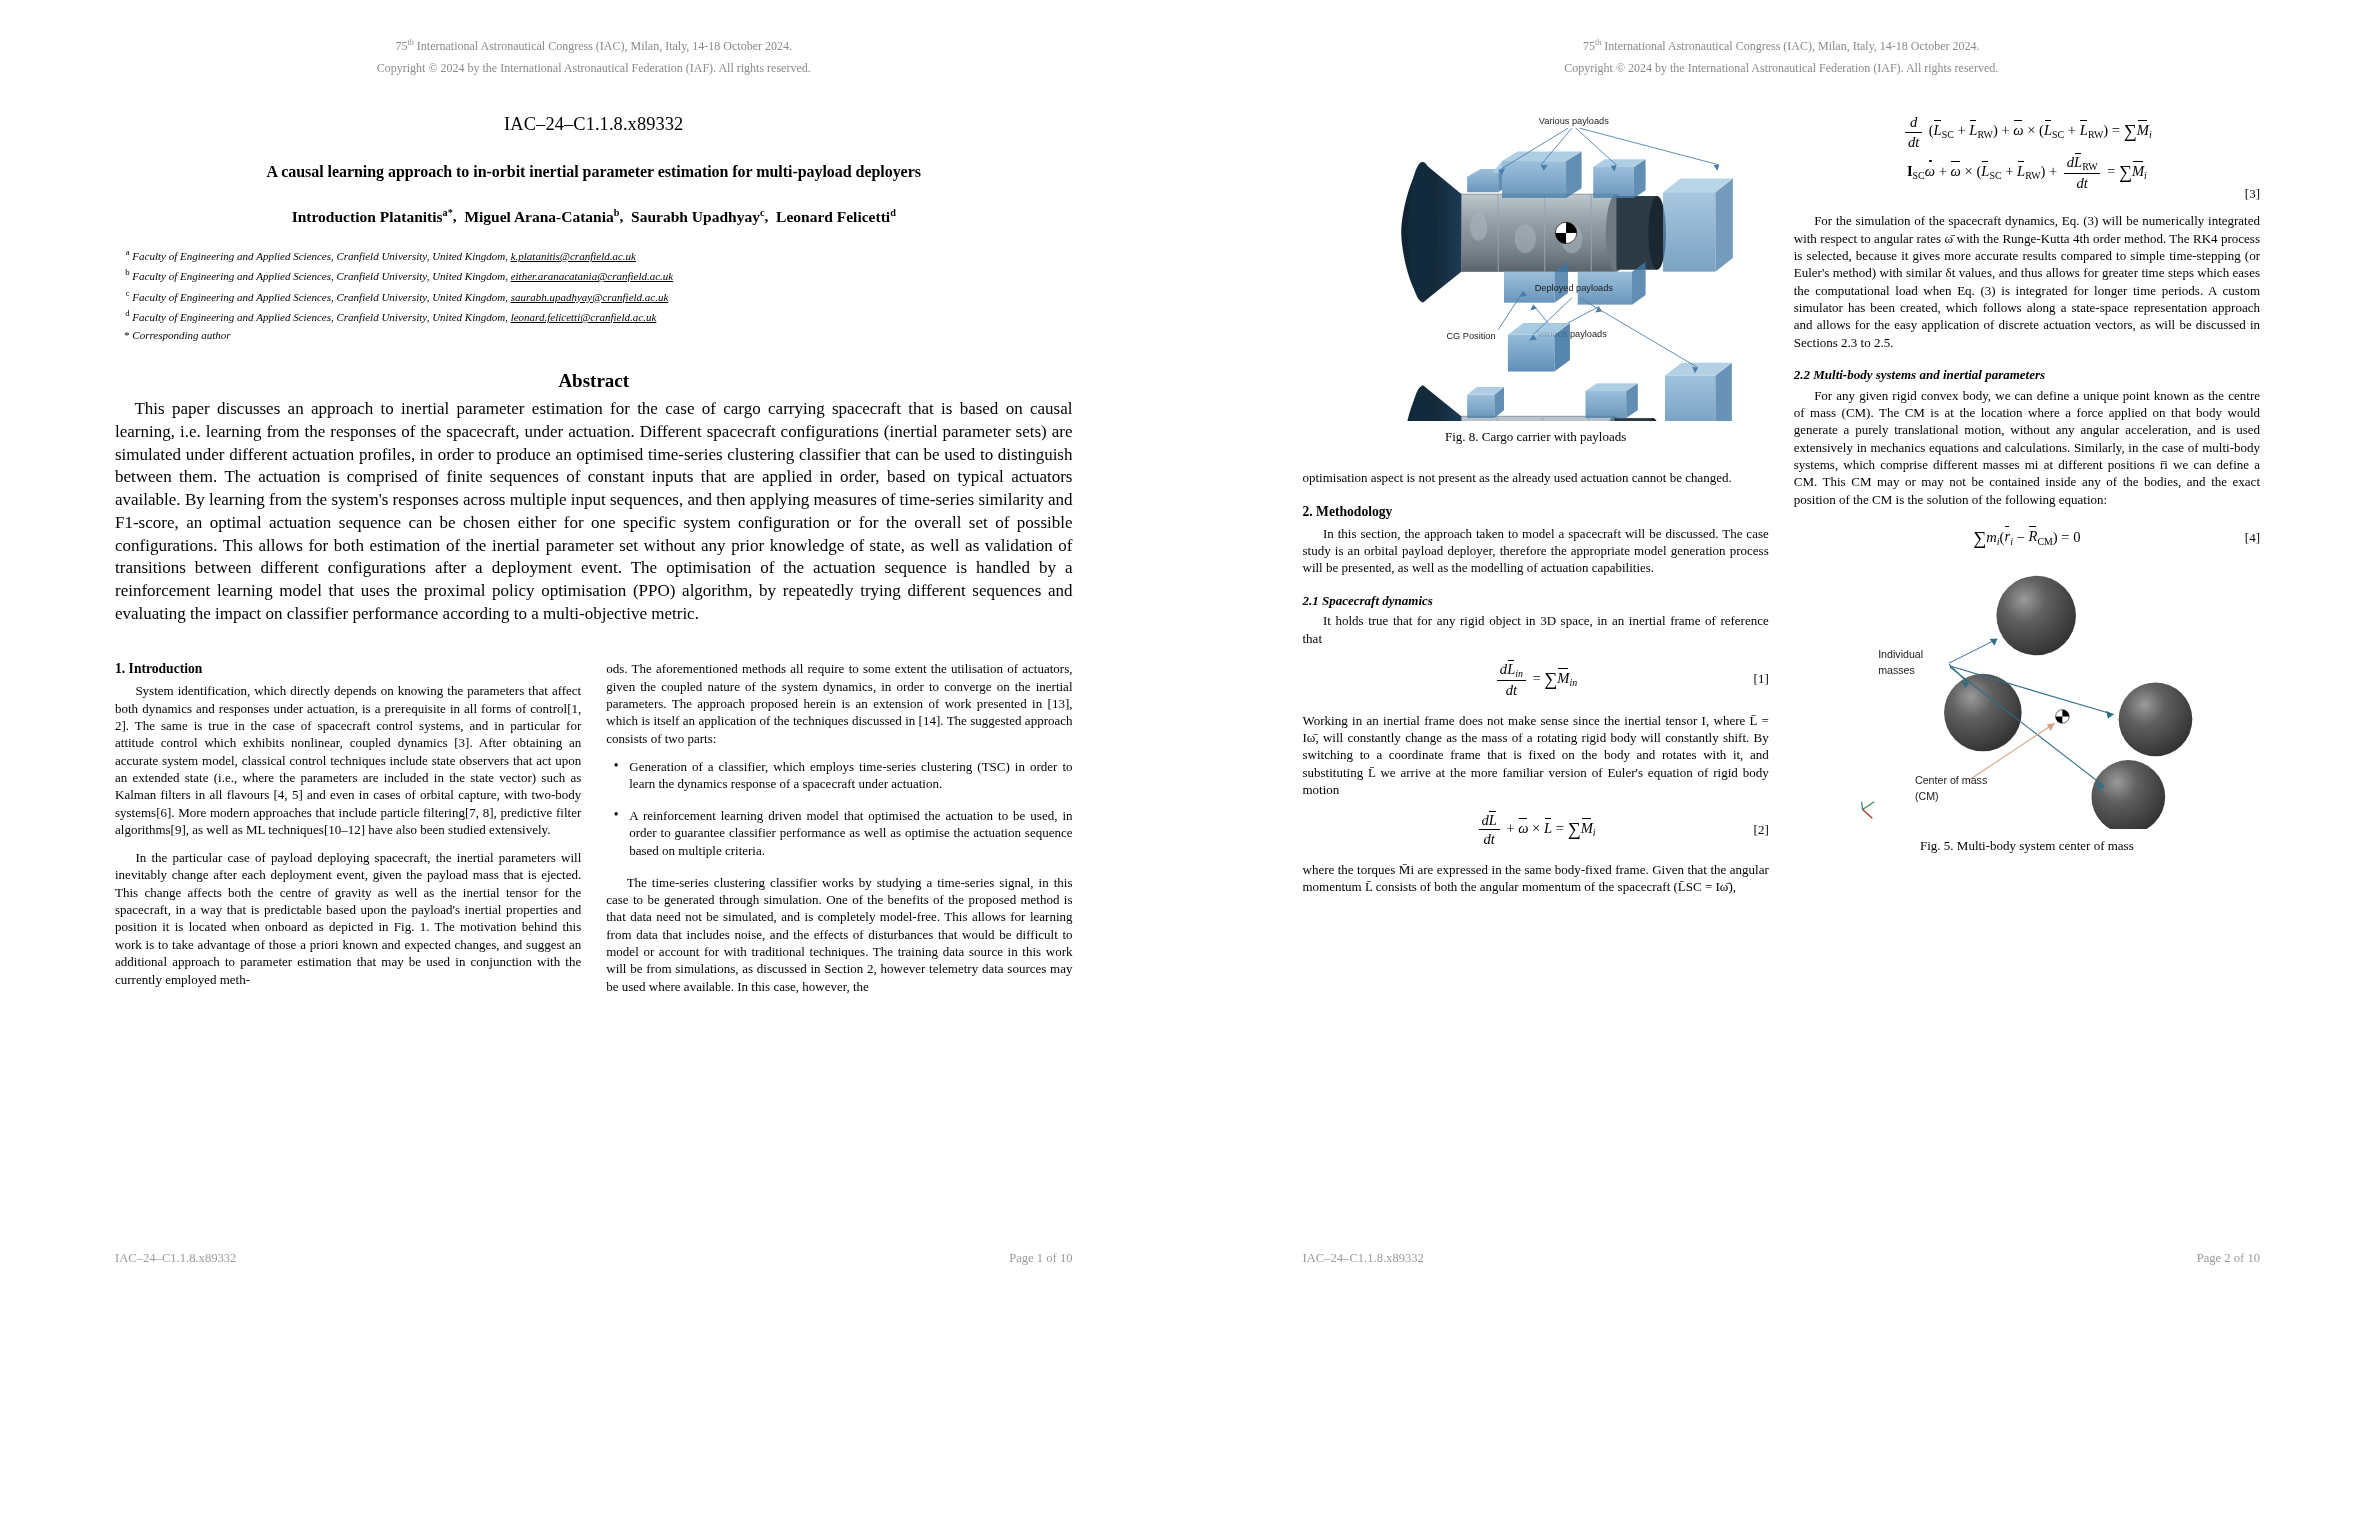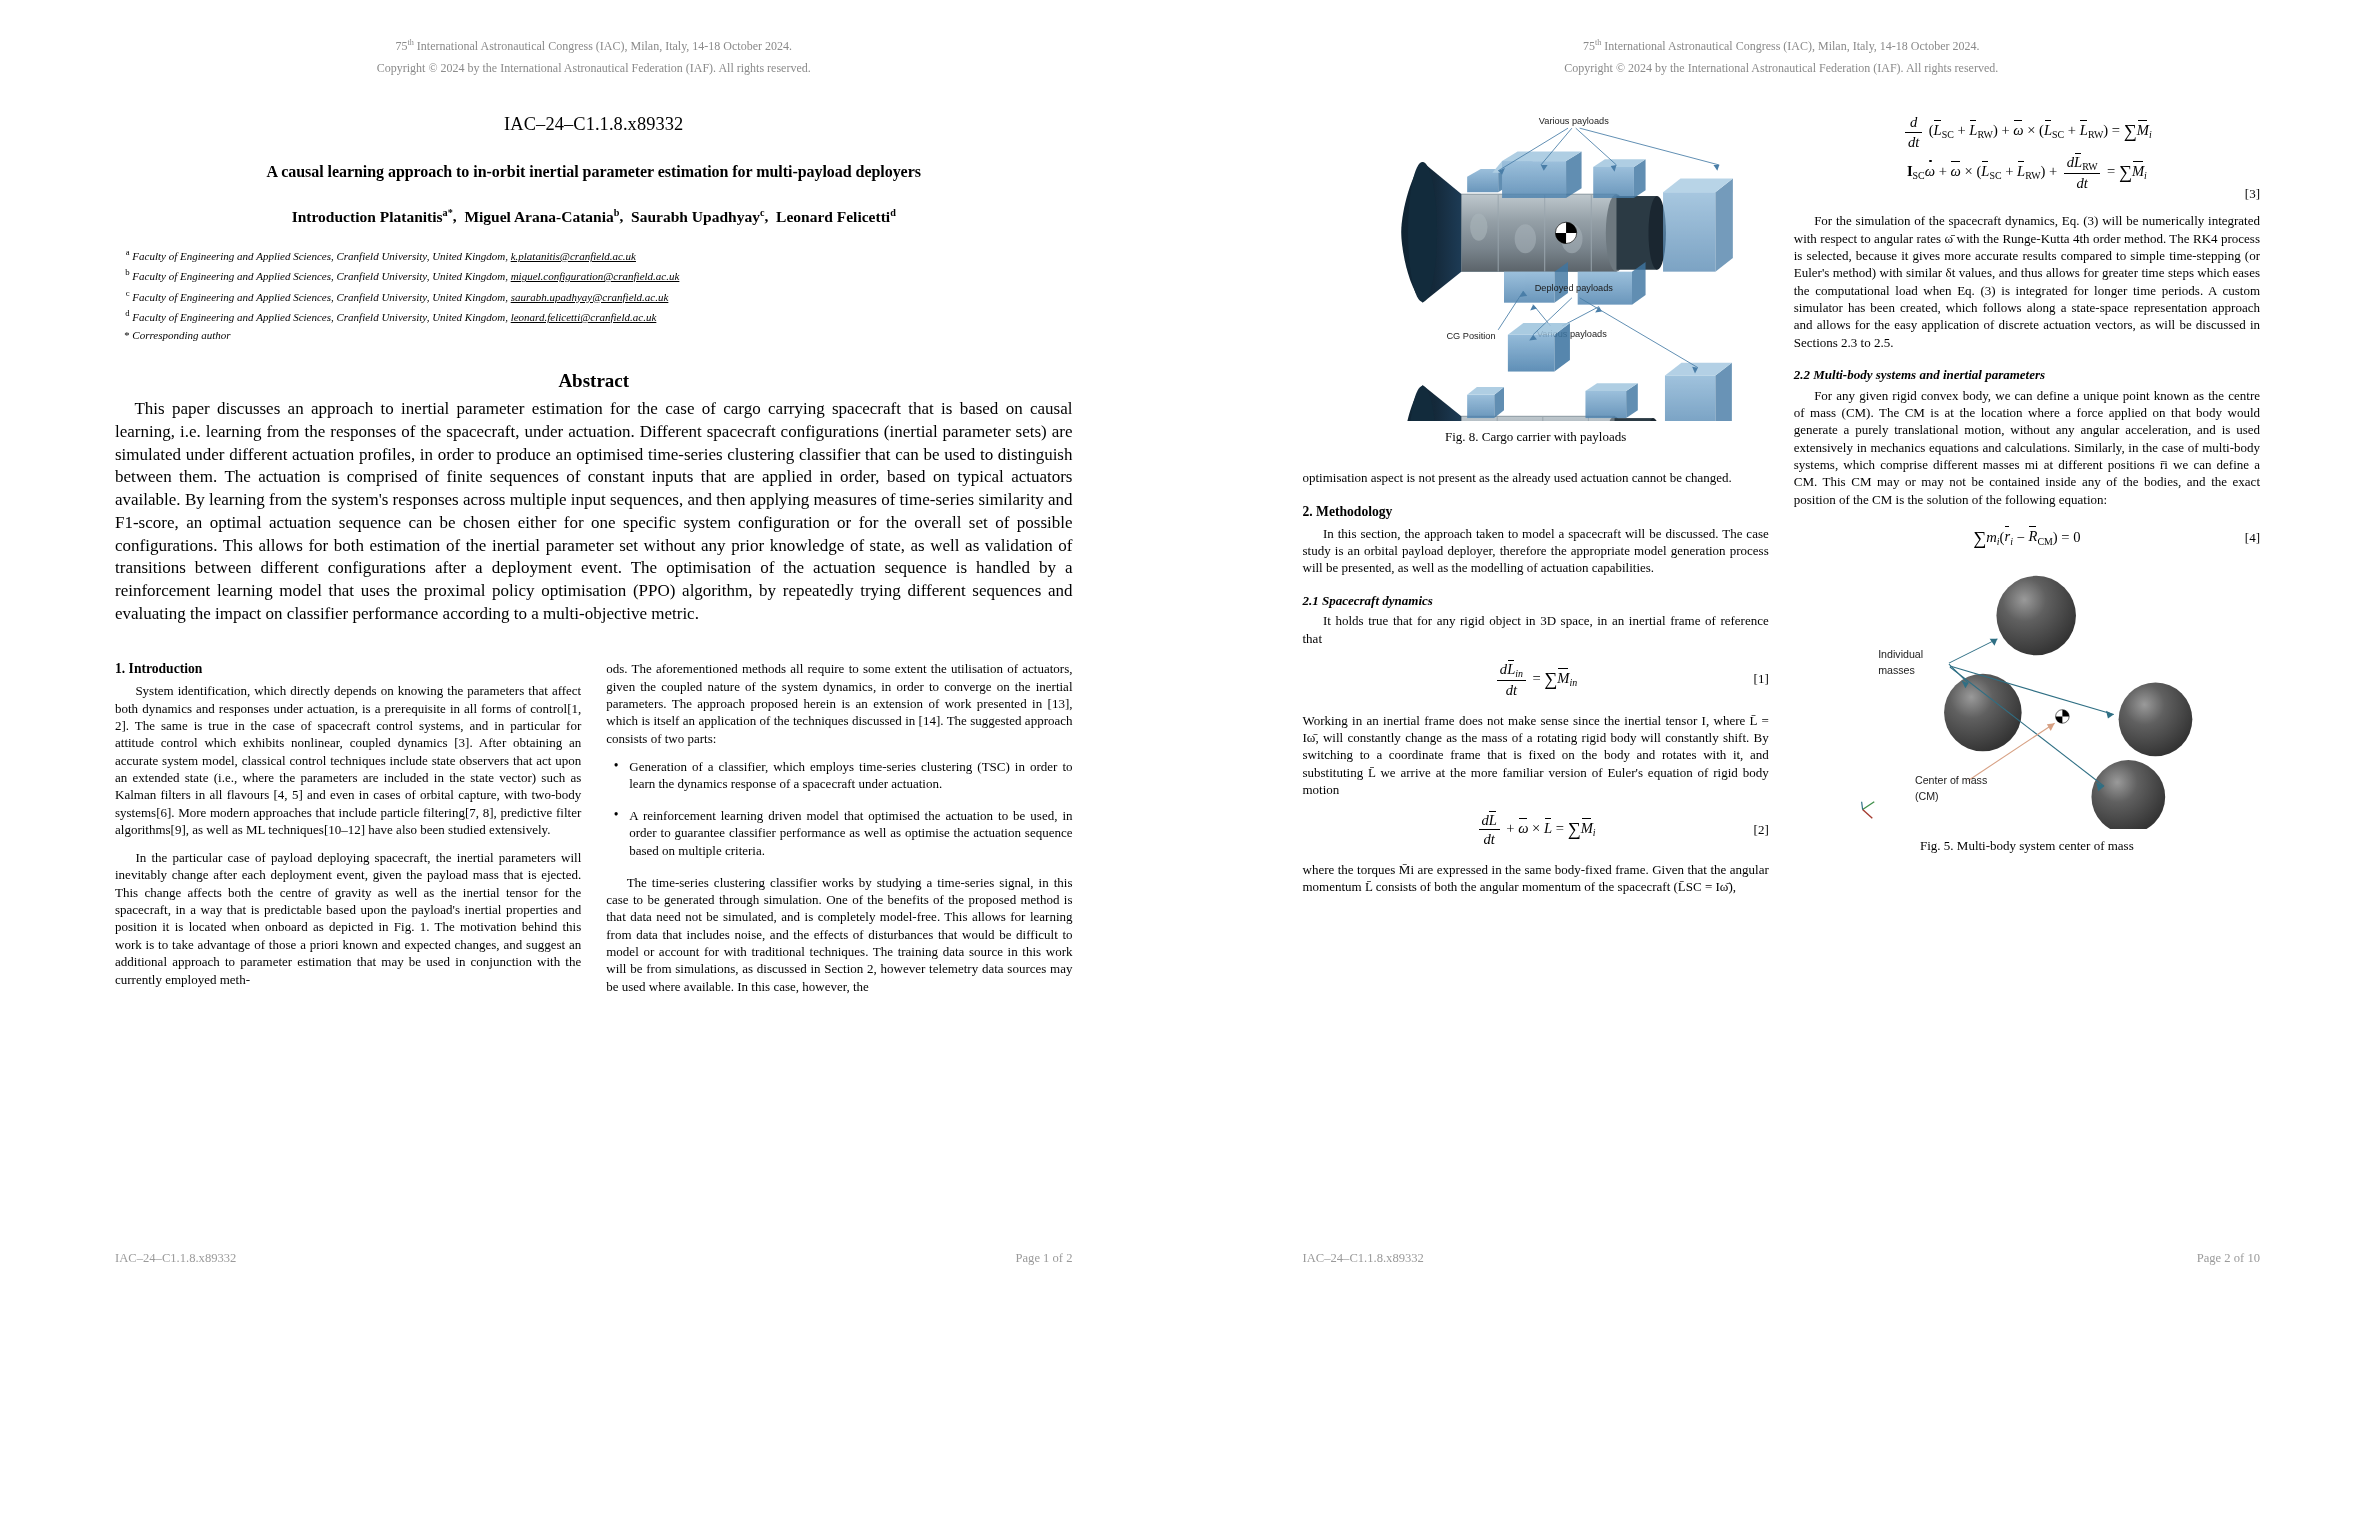--- a/index.html
+++ b/index.html
@@ -251,21 +251,21 @@
 
       <div class="authors">
         <span><span>Introduction Platanitis</span><sup>a*</sup></span>,&nbsp;
         <span><span>Miguel Arana-Catania</span><sup>b</sup></span>,&nbsp;
         <span><span>Saurabh Upadhyay</span><sup>c</sup></span>,&nbsp;
         <span><span>Leonard Felicetti</span><sup>d</sup></span>
       </div>
 
       <div class="affils">
         <div class="affil-line"><span class="mark">a</span> <span>Faculty of Engineering and Applied Sciences, Cranfield University, United Kingdom, </span><span class="mailto">k.platanitis@cranfield.ac.uk</span></div>
-        <div class="affil-line"><span class="mark">b</span> <span>Faculty of Engineering and Applied Sciences, Cranfield University, United Kingdom, </span><span class="mailto">miguel.configuration@cranfield.ac.uk</span></div>
+        <div class="affil-line"><span class="mark">b</span> <span>Faculty of Engineering and Applied Sciences, Cranfield University, United Kingdom, </span><span class="mailto">either.aranacatania@cranfield.ac.uk</span></div>
         <div class="affil-line"><span class="mark">c</span> <span>Faculty of Engineering and Applied Sciences, Cranfield University, United Kingdom, </span><span class="mailto">saurabh.upadhyay@cranfield.ac.uk</span></div>
         <div class="affil-line"><span class="mark">d</span> <span>Faculty of Engineering and Applied Sciences, Cranfield University, United Kingdom, </span><span class="mailto">leonard.felicetti@cranfield.ac.uk</span></div>
         <div class="affil-line"><span class="mark star">*</span> <span>Corresponding author</span></div>
       </div>
 
       <div class="abstract-head">Abstract</div>
       <div class="abstract-body"><span class="indent"></span><span>This paper discusses an approach to inertial parameter estimation for the case of cargo carrying spacecraft that is based on causal learning, i.e. learning from the responses of the spacecraft, under actuation. Different spacecraft configurations (inertial parameter sets) are simulated under different actuation profiles, in order to produce an optimised time-series clustering classifier that can be used to distinguish between them. The actuation is comprised of finite sequences of constant inputs that are applied in order, based on typical actuators available. By learning from the system's responses across multiple input sequences, and then applying measures of time-series similarity and F1-score, an optimal actuation sequence can be chosen either for one specific system configuration or for the overall set of possible configurations. This allows for both estimation of the inertial parameter set without any prior knowledge of state, as well as validation of transitions between different configurations after a deployment event. The optimisation of the actuation sequence is handled by a reinforcement learning model that uses the proximal policy optimisation (PPO) algorithm, by repeatedly trying different sequences and evaluating the impact on classifier performance according to a multi-objective metric.</span></div>
 
       <div class="cols">
         <div class="col">
@@ -280,21 +280,21 @@
             <li>A reinforcement learning driven model that optimised the actuation to be used, in order to guarantee classifier performance as well as optimise the actuation sequence based on multiple criteria.</li>
           </ul>
           <p class="ind">The time-series clustering classifier works by studying a time-series signal, in this case to be generated through simulation. One of the benefits of the proposed method is that data need not be simulated, and is completely model-free. This allows for learning from data that includes noise, and the effects of disturbances that would be difficult to model or account for with traditional techniques. The training data source in this work will be from simulations, as discussed in Section 2, however telemetry data sources may be used where available. In this case, however, the</p>
         </div>
       </div>
 
     </div>
 
     <div class="footer">
       <span>IAC–24–C1.1.8.x89332</span>
-      <span>Page 1 of 2</span>
+      <span>Page 1 of 10</span>
     </div>
   </div>
 
   <div class="page">
     <div class="page-inner">
 
       <div class="runhead">
         <div><span>75</span><sup>th</sup><span> International Astronautical Congress (IAC), Milan, Italy, 14-18 October 2024.</span></div>
         <div>Copyright © 2024 by the International Astronautical Federation (IAF). All rights reserved.</div>
       </div>

